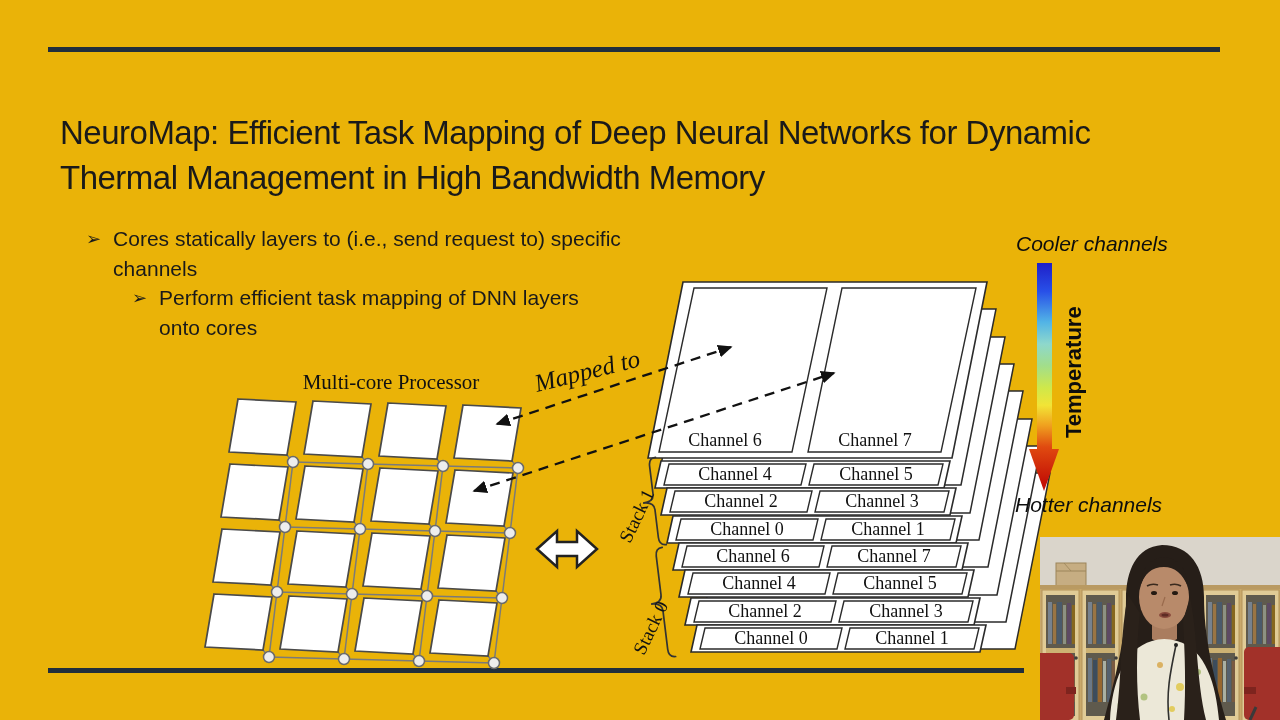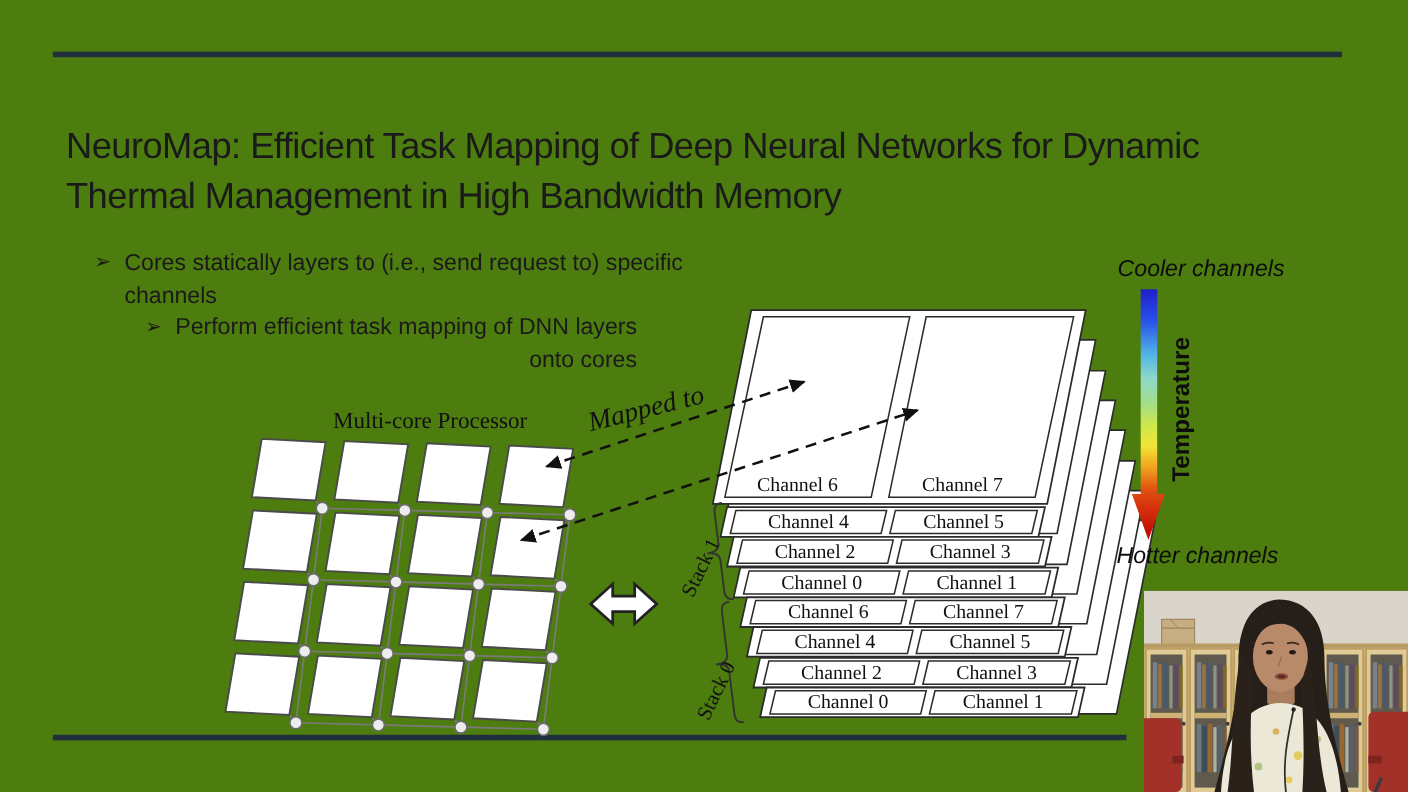--- a/index.html
+++ b/index.html
@@ -1,28 +1,28 @@
 <!DOCTYPE html>
 <html><head>
 <meta charset="utf-8">
 <style>
   html,body{margin:0;padding:0;background:#fff;}
-  .stage{position:relative;width:1280px;height:720px;background:#4d7c0f;overflow:hidden;
+  .stage{position:relative;width:1280px;height:720px;background:#eab308;overflow:hidden;
          font-family:"Liberation Sans",sans-serif;}
   .rule{position:absolute;background:#212e3c;}
   .rule-top{left:48px;top:47px;width:1172px;height:5px;}
   .rule-bottom{left:48px;top:668px;width:976px;height:5px;}
   .title{position:absolute;left:60px;top:110px;width:1075px;font-size:33px;line-height:45px;
          color:#1a1a1a;letter-spacing:-0.5px;}
   .bullet{position:absolute;display:flex;align-items:flex-start;color:#1a1a1a;font-size:21px;line-height:30px;}
   .bullet .glyph{font-family:"DejaVu Sans",sans-serif;font-size:18px;line-height:30px;margin-right:12px;flex:0 0 auto;}
   .bullet-l1{left:86px;top:224px;}
   .bullet-l1 .txt{width:540px;}
   .bullet-l2{left:132px;top:283px;}
-  .bullet-l2 .txt{width:420px;text-align:right;}
+  .bullet-l2 .txt{width:420px;}
   svg .chLabel{font-family:"Liberation Serif",serif;font-size:18px;fill:#111;text-anchor:middle;}
   svg .stackLabel{font-family:"Liberation Serif",serif;font-size:19px;fill:#111;}
   svg .procLabel{font-family:"Liberation Serif",serif;font-size:21px;fill:#111;text-anchor:middle;}
   svg .mappedTo{font-family:"Liberation Serif",serif;font-style:italic;font-size:25px;fill:#111;}
   svg .tempEnd{font-family:"Liberation Sans",sans-serif;font-style:italic;font-size:21px;fill:#0d0d0d;}
   svg .tempAxis{font-family:"Liberation Sans",sans-serif;font-size:22px;font-weight:bold;fill:#0d0d0d;}
   svg .sheet{fill:#ffffff;stroke:#2b2b2b;stroke-width:1.5;}
   svg .rowOuter{fill:#ffffff;stroke:#2b2b2b;stroke-width:1.6;}
   svg .cell{fill:#ffffff;stroke:#2b2b2b;stroke-width:1.4;}
   svg .brace{fill:none;stroke:#333;stroke-width:1.7;stroke-linecap:round;}

